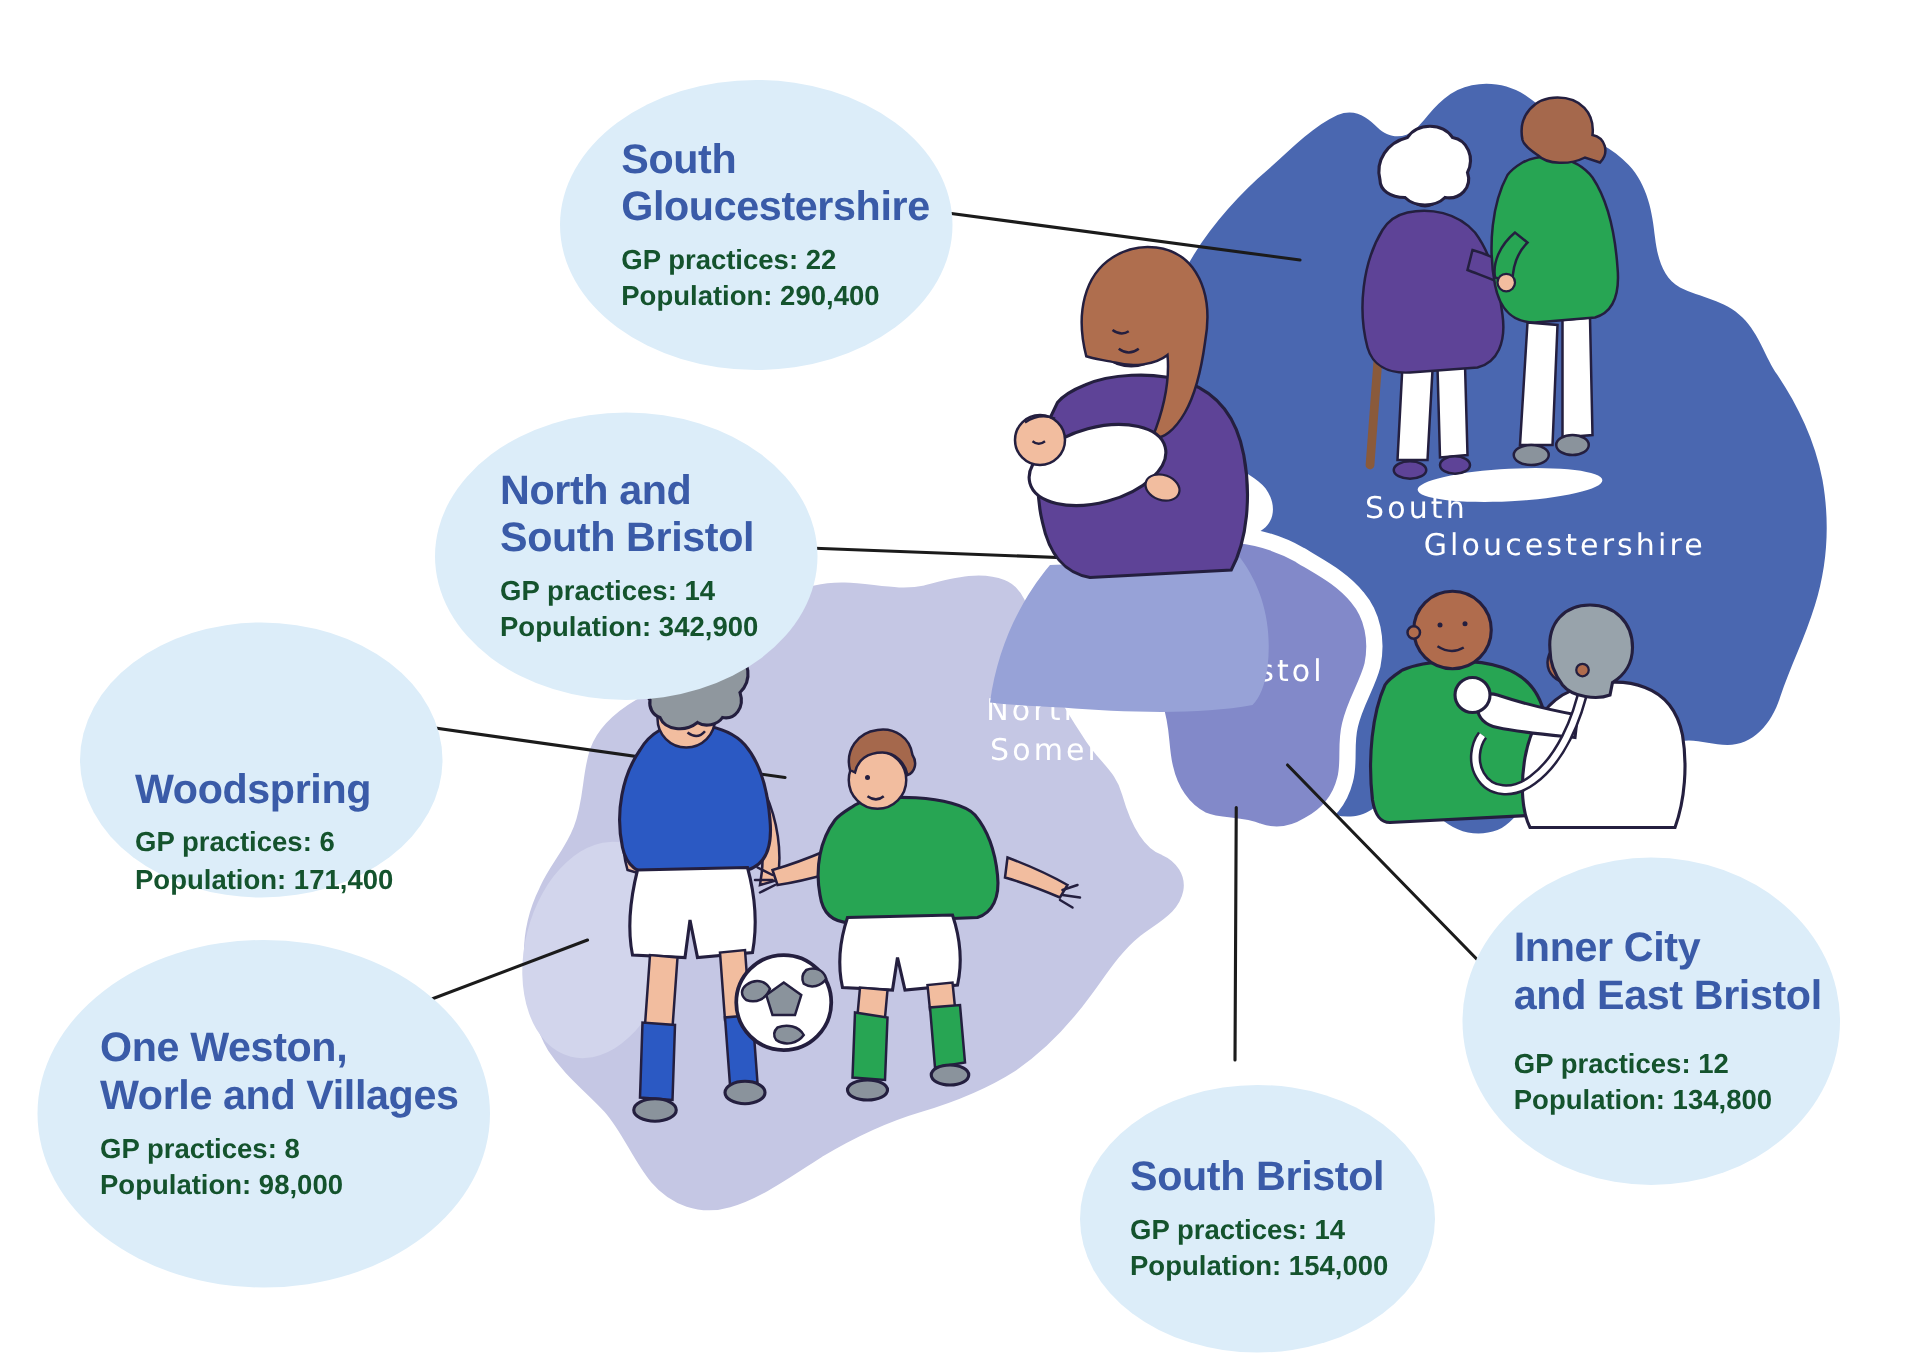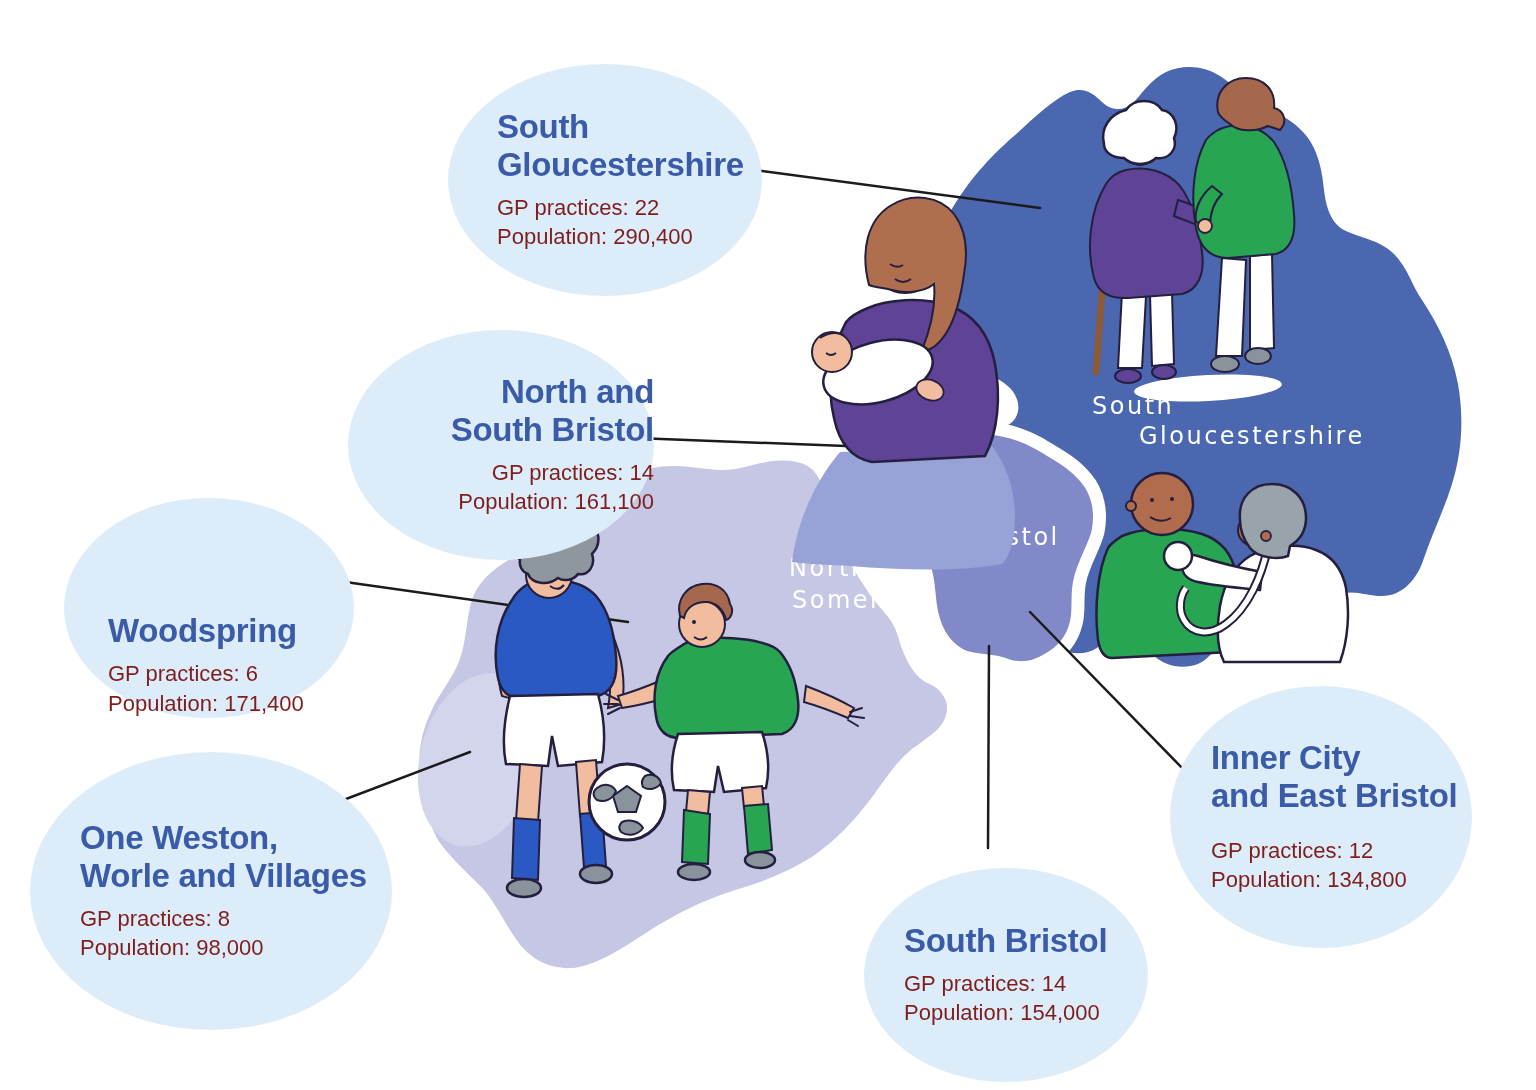--- a/index.html
+++ b/index.html
@@ -2,21 +2,21 @@
 <html><head>
 <meta charset="utf-8">
 <style>
   html,body{margin:0;padding:0;background:#ffffff;}
   #stage{position:relative;width:1536px;height:1090px;background:#ffffff;overflow:hidden;
          font-family:"Liberation Sans",sans-serif;}
   #map-svg{position:absolute;left:0;top:0;}
   .bubble{position:absolute;background:#DCEDF9;border-radius:50%;
           display:flex;flex-direction:column;justify-content:center;box-sizing:border-box;}
   .bubble-title{font-weight:bold;font-size:33px;line-height:1.14;color:#3A5BA8;letter-spacing:-0.3px;}
-  .bubble-stats{font-weight:normal;font-size:22px;line-height:1.34;color:#7f1d1d;margin-top:9px;}
+  .bubble-stats{font-weight:bold;font-size:22px;line-height:1.34;color:#14532d;margin-top:9px;}
   .bubble-title span,.bubble-stats span{display:block;}
   .map-label{font-family:"DejaVu Sans",sans-serif;font-size:24px;letter-spacing:2.5px;fill:#ffffff;}
 </style>
 </head>
 <body>
 
 <div id="stage">
 
 <svg id="map-svg" width="1536" height="1090" viewBox="0 0 1536 1090">
 
@@ -224,28 +224,28 @@
     <div class="bubble-title">
       <span>South</span>
       <span>Gloucestershire</span>
     </div>
     <div class="bubble-stats">
       <span>GP practices: 22</span>
       <span>Population: 290,400</span>
     </div>
   </div>
 
-  <div class="bubble" style="left:348px;top:330px;width:306px;height:230px;padding-left:52px;text-align:right;">
+  <div class="bubble" style="left:348px;top:330px;width:306px;height:230px;padding-left:52px;">
     <div class="bubble-title">
       <span>North and</span>
       <span>South Bristol</span>
     </div>
     <div class="bubble-stats">
       <span>GP practices: 14</span>
-      <span>Population: 161,100</span>
+      <span>Population: 342,900</span>
     </div>
   </div>
 
   <div class="bubble" style="left:64px;top:498px;width:290px;height:220px;padding-left:44px;justify-content:flex-end;">
     <div class="bubble-title">
       <span>Woodspring</span>
     </div>
     <div class="bubble-stats">
       <span>GP practices: 6</span>
       <span>Population: 171,400</span>

